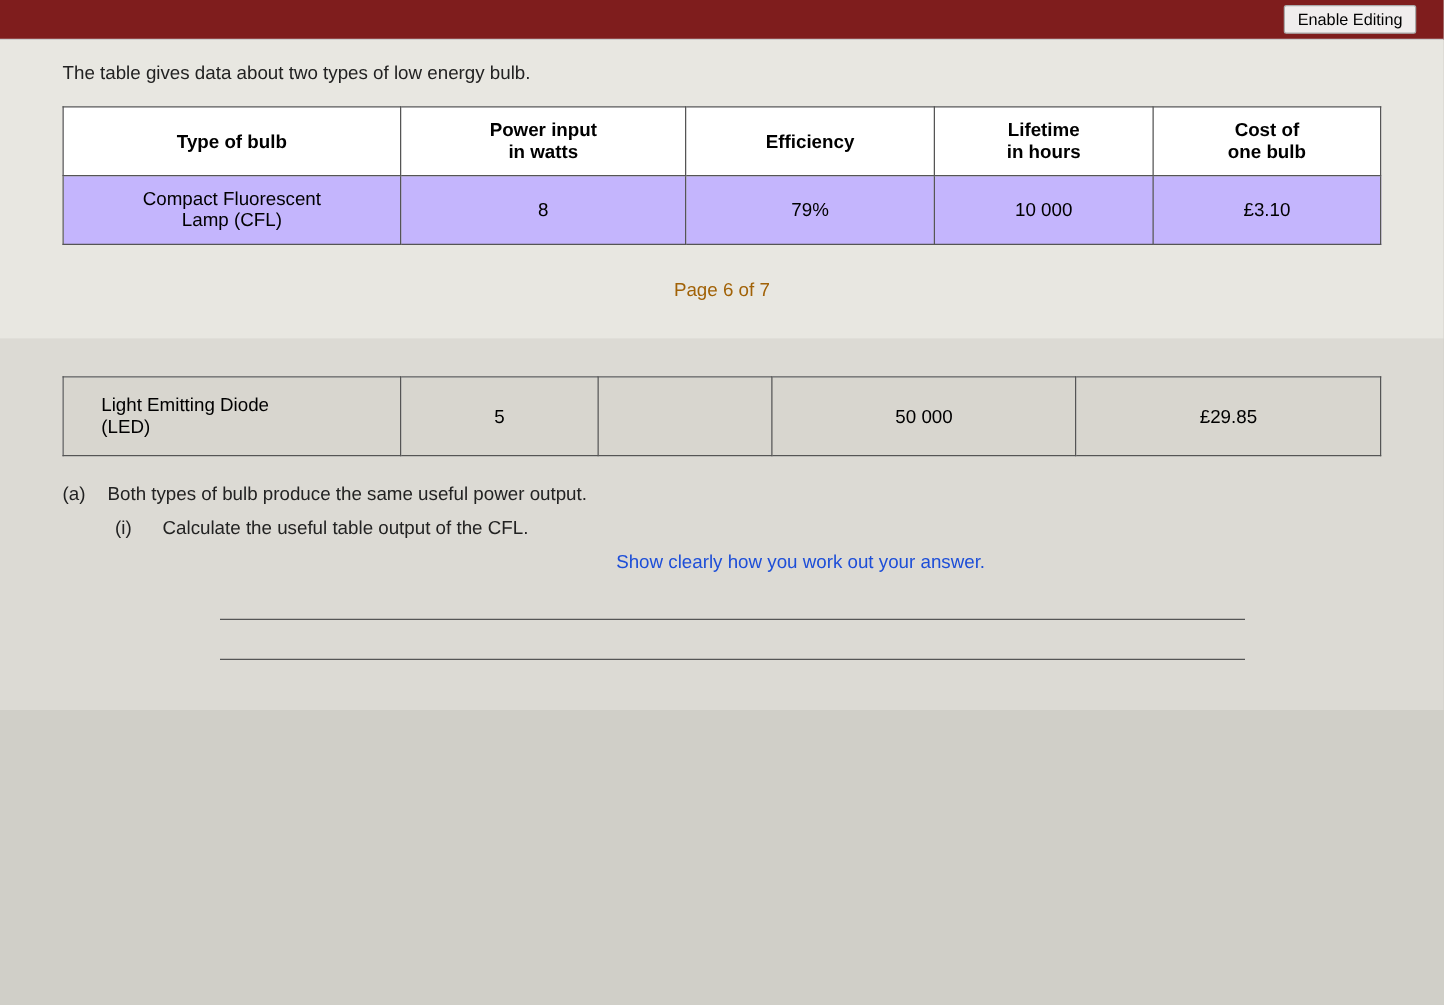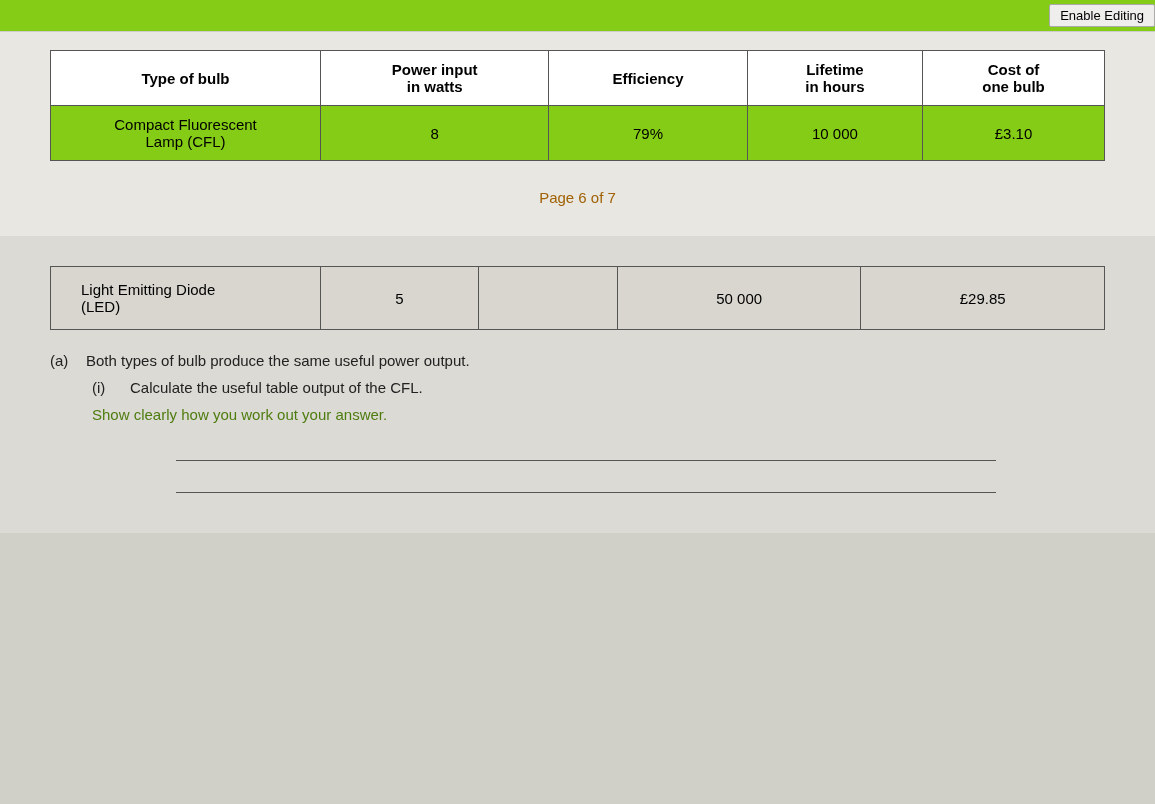--- a/index.html
+++ b/index.html
@@ -10,22 +10,22 @@
 
     body {
       font-family: Arial, sans-serif;
       font-size: 15px;
       background-color: #d0cfc8;
       width: 1155px;
       min-height: 804px;
     }
 
     .top-bar {
-      background-color: #84cc16;
-      padding: 4px 0;
+      background-color: #7f1d1d;
+      padding: 4px 22px;
       display: flex;
       justify-content: flex-end;
       align-items: flex-start;
       border-bottom: 1px solid #ccc;
     }
 
     .enable-editing-btn {
       background-color: #f0eded;
       border: 1px solid #aaa;
       padding: 3px 10px;
@@ -61,21 +61,21 @@
 
     table.data-table th {
       font-weight: bold;
       font-size: 15px;
       background-color: #fff;
       text-align: center;
     }
 
     table.data-table td {
       font-size: 15px;
-      background-color: #84cc16;
+      background-color: #c4b5fd;
     }
 
     .type-col {
       text-align: left;
       width: 270px;
     }
 
     .page-indicator {
       text-align: center;
       margin-top: 28px;
@@ -137,23 +137,25 @@
       gap: 10px;
       font-size: 15px;
       color: #222;
     }
 
     .sub-label {
       min-width: 28px;
     }
 
     .show-work {
-      font-size: 15px;
-      color: #4d7c0f;
+      margin-left: 84px;
+      font-size: 15px;
+      color: #1d4ed8;
       margin-top: 6px;
+      text-align: center;
     }
 
     .answer-lines {
       margin-left: 84px;
       margin-top: 16px;
     }
 
     .answer-line {
       border-bottom: 1.5px solid #555;
       width: 820px;
@@ -162,20 +164,21 @@
     }
   </style>
 </head>
 <body>
 
 <div class="top-bar">
   <button class="enable-editing-btn">Enable Editing</button>
 </div>
 
 <div class="page-top">
+  <p class="intro-text">The table gives data about two types of low energy bulb.</p>
 
   <table class="data-table">
     <thead>
       <tr>
         <th class="type-col">Type of bulb</th>
         <th>Power input<br>in watts</th>
         <th>Efficiency</th>
         <th>Lifetime<br>in hours</th>
         <th>Cost of<br>one bulb</th>
       </tr>

